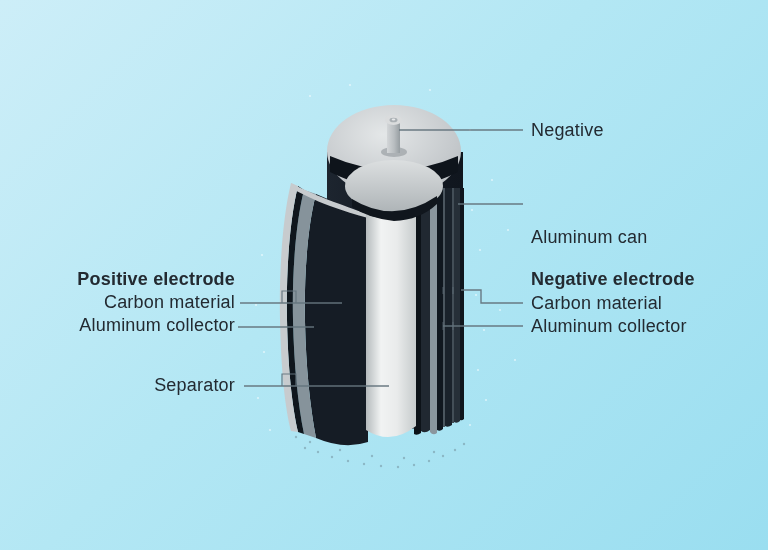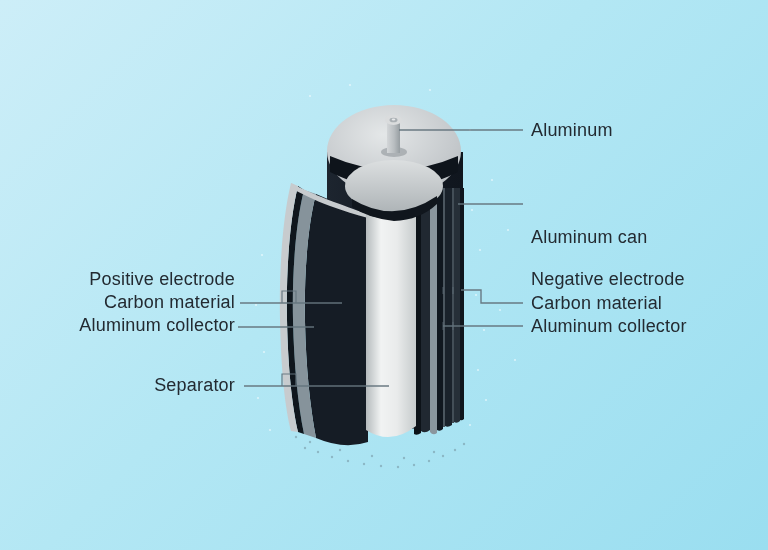--- a/index.html
+++ b/index.html
@@ -9,21 +9,21 @@
     font-family:"Liberation Sans", sans-serif;
   }
   #stage{position:absolute;inset:0;}
   svg{position:absolute;left:0;top:0;}
   .lbl{
     position:absolute;
     font-size:18px;line-height:22px;
     color:#232a31;white-space:nowrap;
     letter-spacing:.2px;
   }
-  .lbl.bold{font-weight:400;}
+  .lbl.bold{font-weight:700;}
   .col-left{text-align:right;}
 </style>
 </head>
 <body>
 
 <div id="stage">
 
   <svg width="768" height="550" viewBox="0 0 768 550">
     <defs>
       <radialGradient id="capGrad" cx="0.42" cy="0.32" r="0.95">
@@ -149,21 +149,21 @@
         <circle cx="464" cy="444" r="1.2"></circle>
       <circle cx="340" cy="450" r="1.2"></circle>
         <circle cx="372" cy="456" r="1.2"></circle>
       <circle cx="404" cy="458" r="1.2"></circle>
         <circle cx="434" cy="452" r="1.2"></circle>
       <circle cx="310" cy="442" r="1.2"></circle>
         <circle cx="296" cy="437" r="1.2"></circle>
     </g>
   </svg>
 
-  <div class="lbl" style="left:531px;top:119px;">Aluminum</div>
+  <div class="lbl" style="left:531px;top:119px;">Negative</div>
   <div class="lbl" style="left:531px;top:193px;margin-top:33px;">Aluminum can</div>
   <div class="lbl bold" style="left:531px;top:268px;">Negative electrode</div>
   <div class="lbl" style="left:531px;top:292px;">Carbon material</div>
   <div class="lbl" style="left:531px;top:315px;">Aluminum collector</div>
 
   <div class="lbl bold col-left" style="right:533px;top:268px;">Positive electrode</div>
   <div class="lbl col-left" style="right:533px;top:291px;">Carbon material</div>
   <div class="lbl col-left" style="right:533px;top:314px;">Aluminum collector</div>
   <div class="lbl col-left" style="right:533px;top:374px;margin-left:23px;">Separator</div>
 

